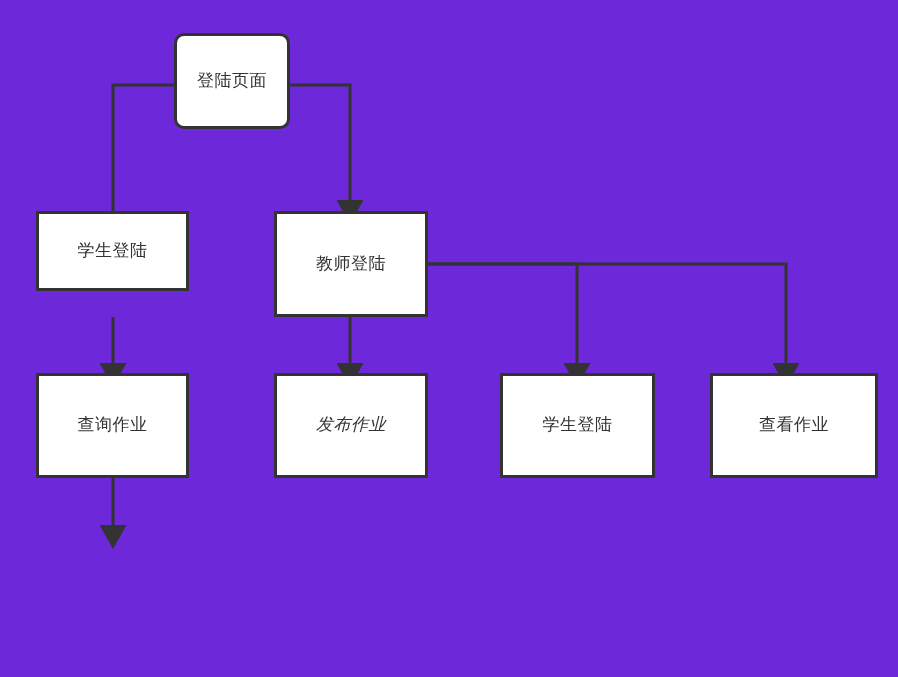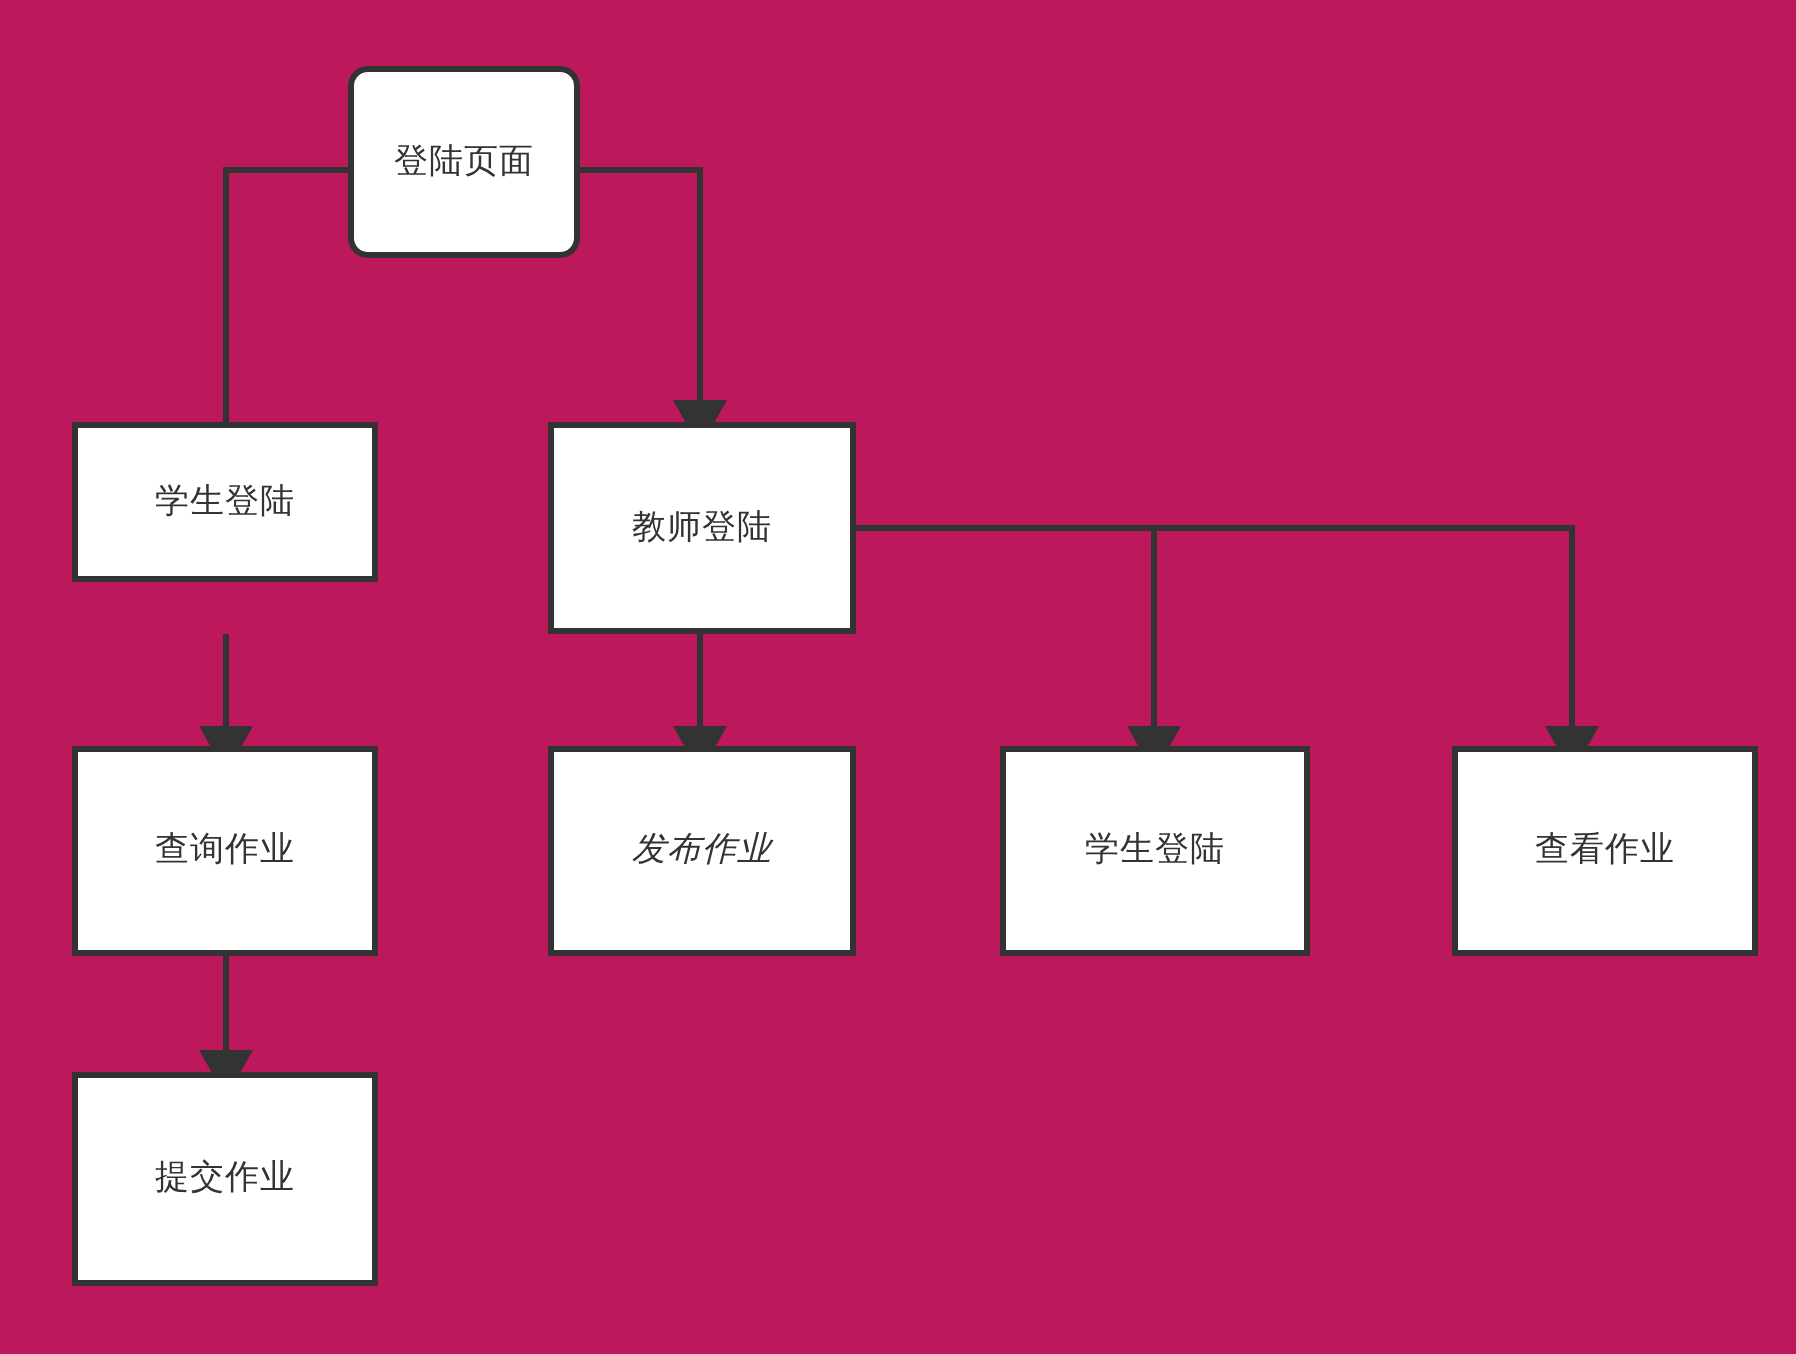--- a/index.html
+++ b/index.html
@@ -43,21 +43,21 @@
     color: #333333;
     line-height: 1.2;
     letter-spacing: 0.5px;
     white-space: nowrap;
     user-select: none;
   }
 </style>
 </head>
 <body>
 
-<div id="canvas" style="width: 898px; height: 677px; background: #be185d;">
+<div id="canvas" style="width: 898px; height: 677px; background: #6d28d9;">
 
   <svg id="edge-layer" viewBox="0 0 898 677" xmlns="http://www.w3.org/2000/svg">
     <defs>
       <marker id="arrow" markerWidth="9" markerHeight="9" refX="1" refY="4.5" orient="auto" markerUnits="strokeWidth">
         <path d="M0,0 L0,9 L8,4.5 z" fill="#333333"></path>
       </marker>
     </defs>
     <g id="edge-group">
         <polyline points="174,85 113,85 113,211" fill="none" stroke="#333333" stroke-width="3" stroke-linejoin="miter"></polyline>
         <polyline points="290,85 350,85 350,203" fill="none" stroke="#333333" stroke-width="3" stroke-linejoin="miter" marker-end="url(#arrow)"></polyline>
@@ -86,21 +86,18 @@
   </div>
 
   <div class="node" style="left: 274px; top: 373px; width: 154px; height: 105px; background: rgb(255, 255, 255); border-color: rgb(51, 51, 51); font-style: italic;">
     <span class="node-label">发布作业</span>
   </div>
 
   <div class="node" style="left: 500px; top: 373px; width: 155px; height: 105px; background: rgb(255, 255, 255); border-color: rgb(51, 51, 51);">
     <span class="node-label">学生登陆</span>
   </div>
 
-  <div class="node" style="left: 710px; top: 373px; width: 153px; height: 105px; background: rgb(255, 255, 255); border-color: rgb(51, 51, 51); margin-left: 16px;">
+  <div class="node" style="left: 710px; top: 373px; width: 168px; height: 105px; background: rgb(255, 255, 255); border-color: rgb(51, 51, 51);">
     <span class="node-label">查看作业</span>
   </div>
 
-  <div class="node" style="left: 36px; top: 536px; width: 153px; height: 107px; background: rgb(255, 255, 255); border-color: rgb(51, 51, 51);">
-    <span class="node-label">提交作业</span>
-  </div>
 
 </div>
 
 </body></html>

